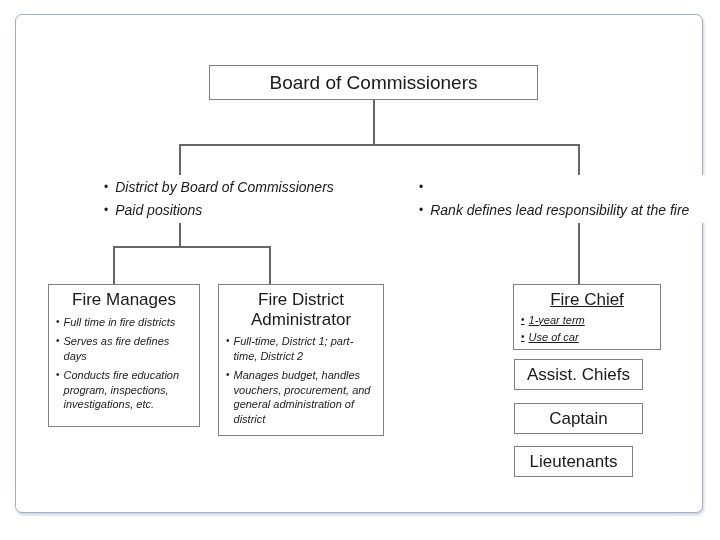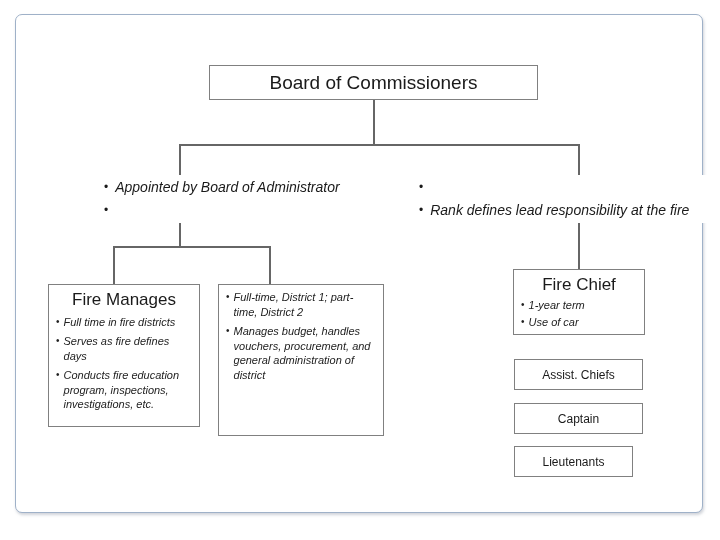--- a/index.html
+++ b/index.html
@@ -26,21 +26,21 @@
   
   .box {
     position:absolute; background:#ffffff;
     border:1.4px solid #808080; box-sizing:border-box;
   }
   .box-title {
     text-align:center; font-size:17px; line-height:1.15;
     padding-top:5px; color:#1a1a1a;
   }
   .leaf-label {
-    text-align:center; font-size:12px; color:#1a1a1a;
+    text-align:center; font-size:17px; color:#1a1a1a;
     display:flex; align-items:center; justify-content:center; height:100%;
   }
 
   
   .box-bullets { padding:5px 6px 0 7px; }
   .blt {
     display:flex; gap:4px; font-style:italic; font-size:11px;
     line-height:1.32; margin-bottom:5px; color:#222;
   }
   .blt .dot { flex:0 0 auto; font-style:normal; font-size:10px; line-height:1.45; }
@@ -69,24 +69,25 @@
     <div class="line vline" style="left:253px; top:231px; height:38px;"></div>
     <div class="line vline" style="left:562px; top:129px; height:140px;"></div>
 
     <div class="box" style="left:193px; top:50px; width:329px; height:35px;">
       <div class="box-title" style="font-size:19px; padding-top:6px;">Board of Commissioners</div>
     </div>
 
     <div class="notes" style="left:86px; top:160px; width:272px;">
       <div class="note-row">
         <span class="dot">•</span>
-        <span>Appointed by Board of Administrator</span>
+        <span>District by Board of Commissioners</span>
       </div>
       <div class="note-row">
         <span class="dot">•</span>
+        <span>Paid positions</span>
       </div>
     </div>
 
     <div class="notes" style="left:401px; top:160px; width:292px;">
       <div class="note-row">
         <span class="dot">•</span>
       </div>
       <div class="note-row">
         <span class="dot">•</span>
         <span>Rank defines lead responsibility at the fire</span>
@@ -105,33 +106,34 @@
           <span>Serves as fire defines days</span>
         </div>
         <div class="blt">
           <span class="dot">•</span>
           <span>Conducts fire education program, inspections, investigations, etc.</span>
         </div>
       </div>
     </div>
 
     <div class="box" style="left:202px; top:269px; width:166px; height:152px;">
+      <div class="box-title" style="width:120px; margin:0 auto;">Fire District Administrator</div>
       <div class="box-bullets">
         <div class="blt">
           <span class="dot">•</span>
           <span>Full-time, District 1; part-time, District 2</span>
         </div>
         <div class="blt">
           <span class="dot">•</span>
           <span>Manages budget, handles vouchers, procurement, and general administration of district</span>
         </div>
       </div>
     </div>
 
-    <div class="box" style="left:497px; top:254px; width:132px; height:66px;">
+    <div class="box" style="left:497px; top:269px; width:148px; height:66px;text-decoration:underline;">
       <div class="box-title">Fire Chief</div>
       <div class="box-bullets" style="padding-top:3px;">
         <div class="blt" style="margin-bottom:3px;">
           <span class="dot">•</span>
           <span>1-year term</span>
         </div>
         <div class="blt" style="margin-bottom:0;">
           <span class="dot">•</span>
           <span>Use of car</span>
         </div>

